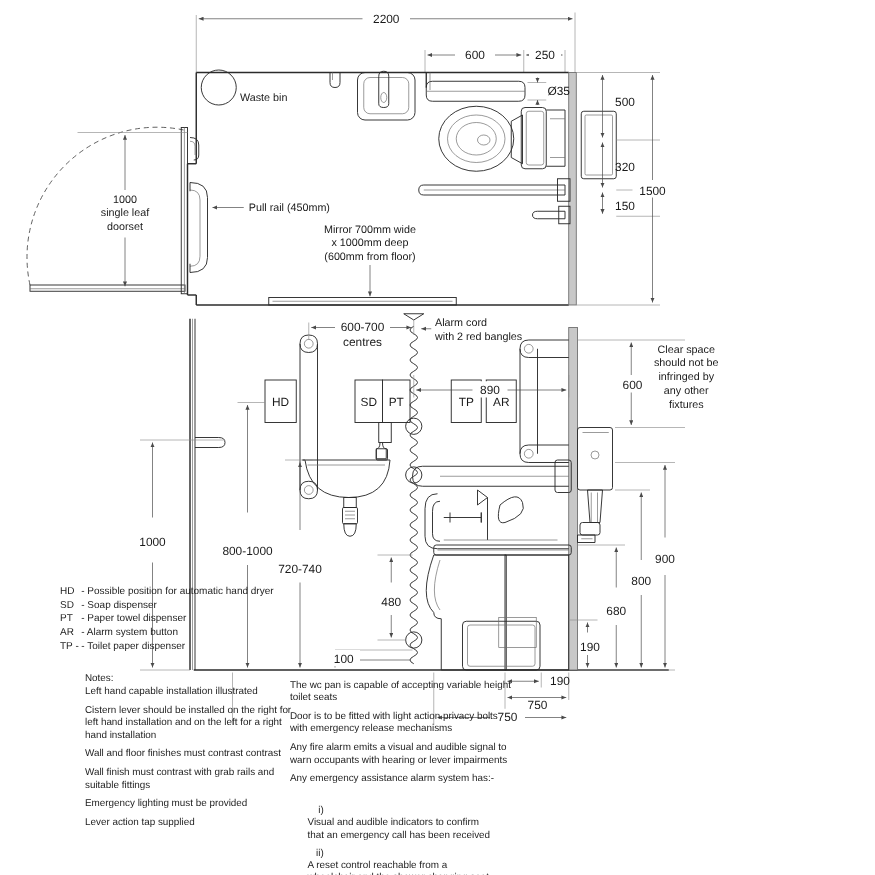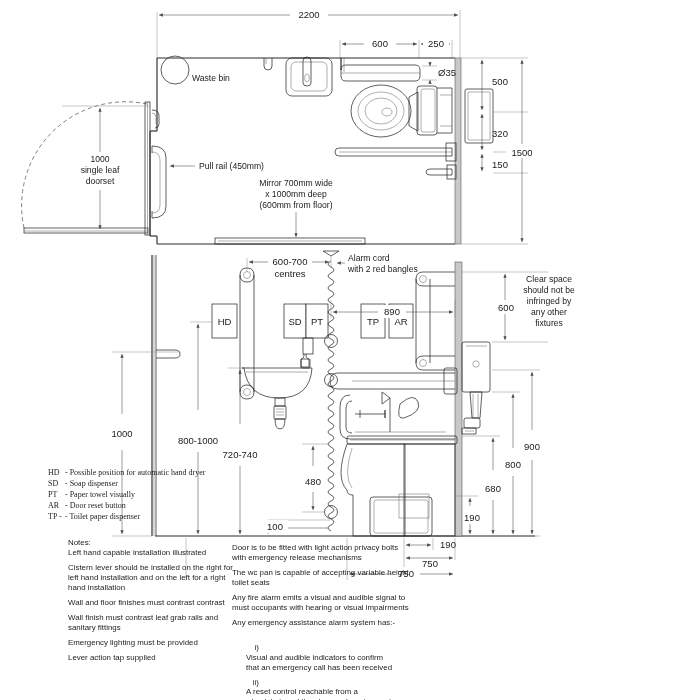--- a/index.html
+++ b/index.html
@@ -429,42 +429,42 @@
       <line class="dim" x1="406" y1="558" x2="453" y2="558" marker-start="url(#arl)" marker-end="url(#ar)"></line>
       <text class="t dt" x="430" y="567" text-anchor="middle">750</text>
 
       <line class="dim" x1="350" y1="574" x2="453" y2="574" marker-start="url(#arl)" marker-end="url(#ar)"></line>
       <rect x="392" y="567" width="28" height="13" fill="#fff"></rect>
       <text class="t dt" x="406" y="577" text-anchor="middle">750</text>
     </g>
   </g>
 </svg>
 
-<div class="legend" style="left:48px;top:467px;font-family:Liberation Serif, serif;">
+<div class="legend" style="left:48px;top:467px;">
   <div class="row"><span class="rn">HD</span>- <span>Possible position for automatic hand dryer</span></div>
   <div class="row"><span class="rn">SD</span>- <span>Soap dispenser</span></div>
-  <div class="row"><span class="rn">PT</span>- <span>Paper towel visually</span></div>
-  <div class="row"><span class="rn">AR</span>- <span>Door reset button</span></div>
+  <div class="row"><span class="rn">PT</span>- <span>Paper towel dispenser</span></div>
+  <div class="row"><span class="rn">AR</span>- <span>Alarm system button</span></div>
   <div class="row"><span class="rn">TP -</span>- <span>Toilet paper dispenser</span></div>
 </div>
 
 <div class="notes" style="left:68px;top:538px;width:175px;">
   <p class="tight">Notes:</p>
   <p>Left hand capable installation illustrated</p>
   <p>Cistern lever should be installed on the right for left hand installation and on the left for a right hand installation</p>
   <p>Wall and floor finishes must contrast contrast</p>
-  <p>Wall finish must contrast leaf grab rails and sanitary fittings</p>
+  <p>Wall finish must contrast with grab rails and suitable fittings</p>
   <p>Emergency lighting must be provided</p>
   <p>Lever action tap supplied</p>
 </div>
 
 <div class="notes" style="left:232px;top:543px;width:180px;">
+  <p>The wc pan is capable of accepting variable height toilet seats</p>
   <p>Door is to be fitted with light action privacy bolts with emergency release mechanisms</p>
-  <p>The wc pan is capable of accepting variable height toilet seats</p>
-  <p>Any fire alarm emits a visual and audible signal to must occupants with hearing or visual impairments</p>
+  <p>Any fire alarm emits a visual and audible signal to warn occupants with hearing or lever impairments</p>
   <p>Any emergency assistance alarm system has:-</p>
   <div style="padding-left:14px;margin-top:15px;">
     <p><span class="num">i)</span><span class="numtxt" style="width:150px">Visual and audible indicators to confirm that an emergency call has been received</span></p>
     <p><span class="num">ii)</span><span class="numtxt" style="width:150px">A reset control reachable from a wheelchair and the shower changing seat</span></p>
 
   </div>
 </div>
 
 </div>
 

